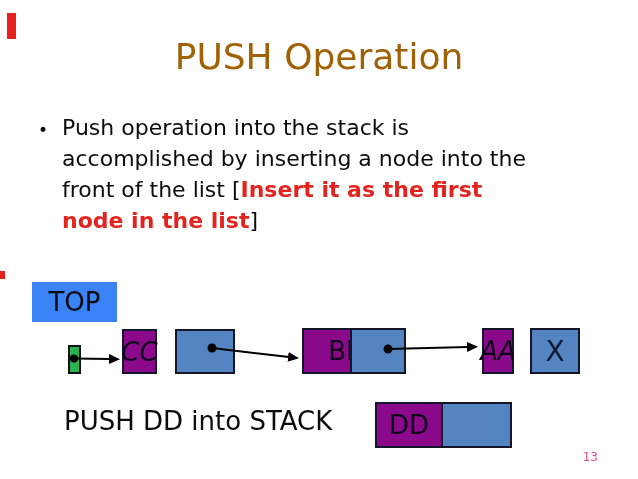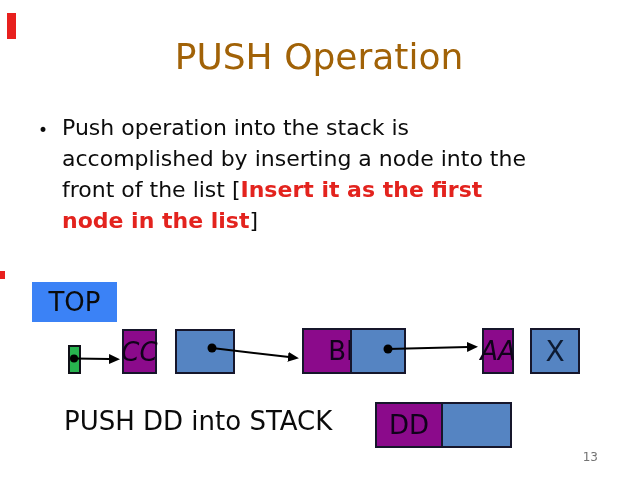--- a/index.html
+++ b/index.html
@@ -33,21 +33,21 @@
   }
   .data-cell{background:#8B0A8B;}
   .next-cell{background:#5584C2;color:#0d1b33;}
   .italic{font-style:italic;}
   .caption{
     position:absolute;left:28px;top:406px;font-size:26px;color:#0b0b0b;
     white-space:nowrap;
     margin-left:36px;
   }
   .page-num{
-    position:absolute;right:40px;top:450px;font-size:12px;color:#737373;
+    position:absolute;right:40px;top:450px;font-size:12px;color:#ec4899;
   }
   .arrow-layer{position:absolute;left:0;top:0;pointer-events:none;}
   .red-mark{position:absolute;background:#e8201e;}
   .red-mark-1{left:7px;top:13px;width:9px;height:26px;}
   .red-mark-2{left:0px;top:271px;width:5px;height:8px;}
 </style>
 </head>
 <body>
 
 <div class="slide">

